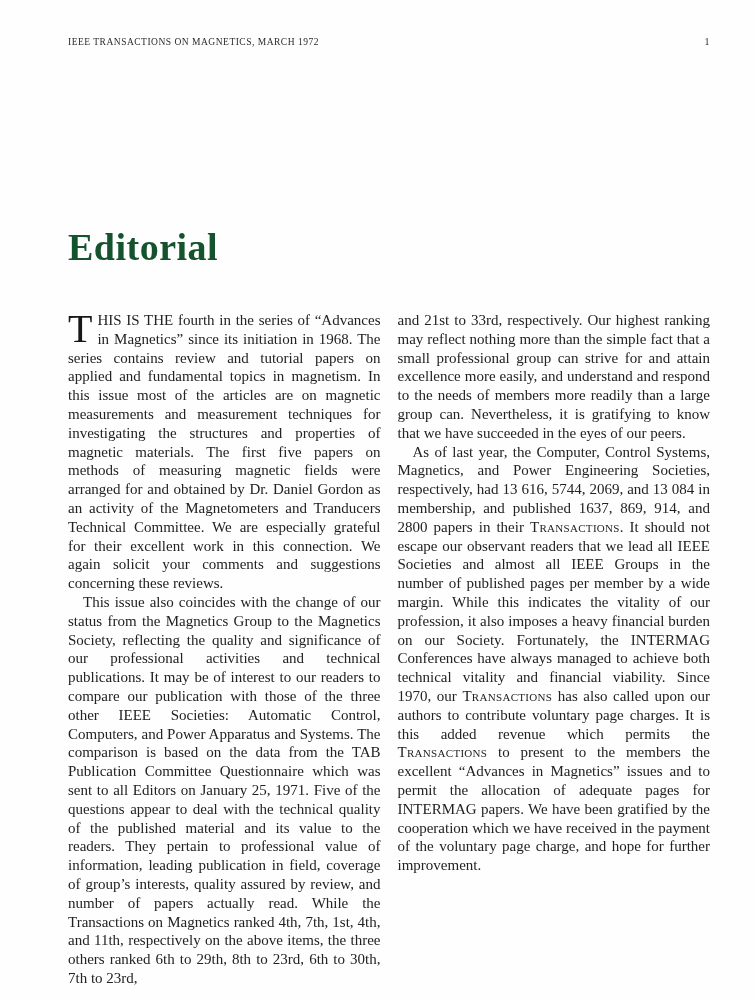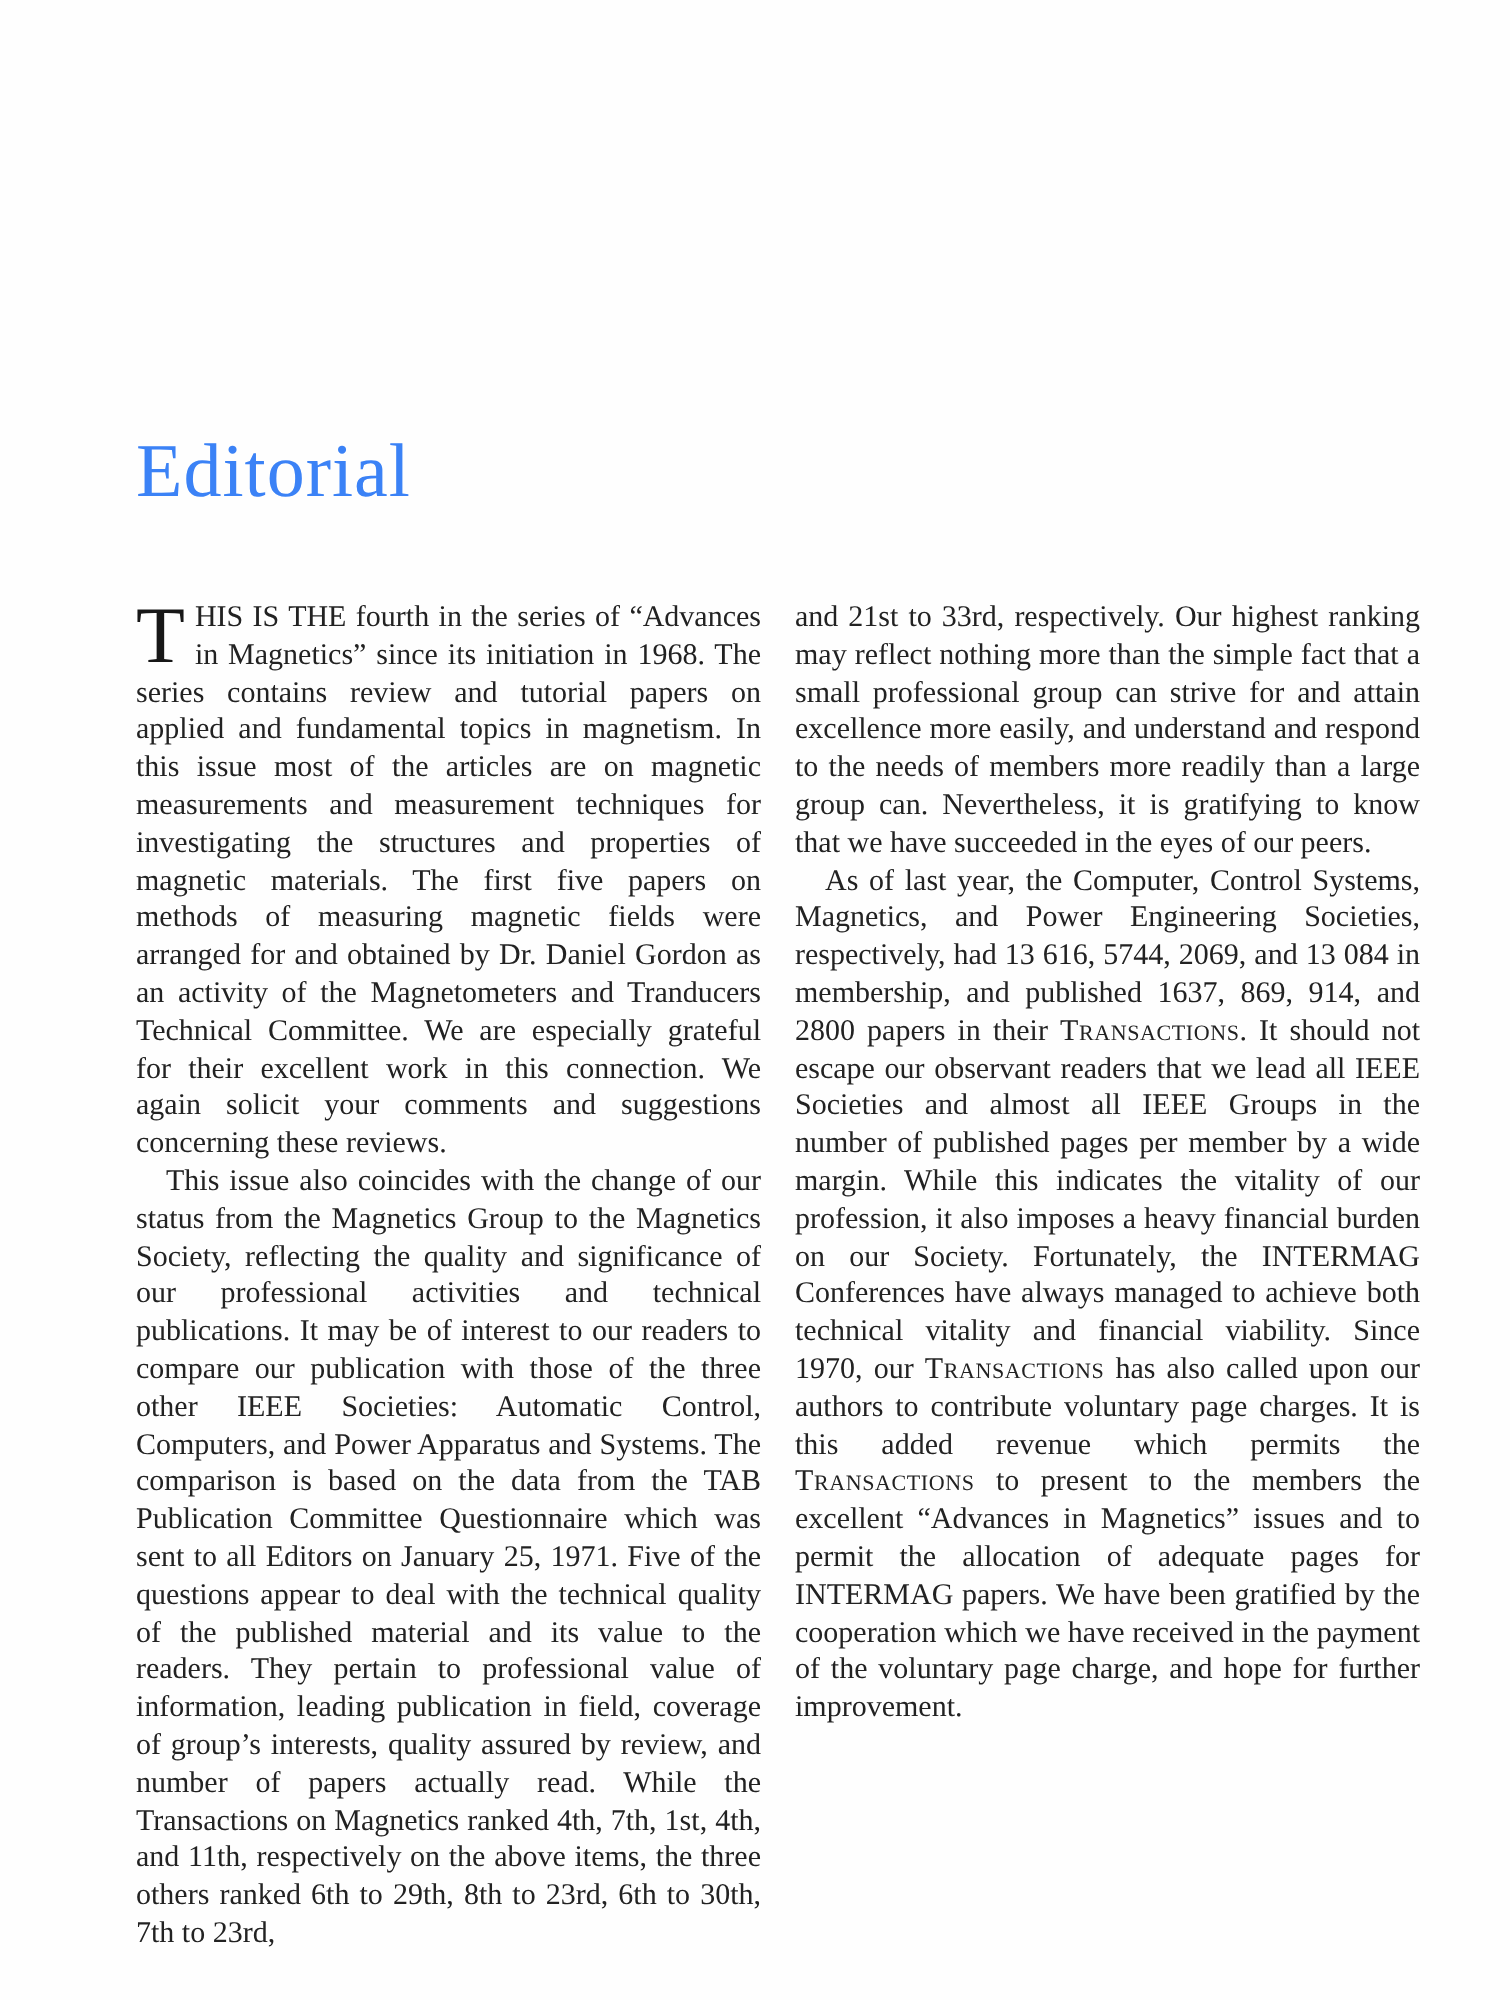--- a/index.html
+++ b/index.html
@@ -15,22 +15,22 @@
   .running-header {
     display: flex; justify-content: space-between; align-items: baseline;
     font-size: 9.5px; letter-spacing: 0.5px; color: #2b2b2b;
   }
   .running-header .journal { font-size: 9.5px; }
   .running-header .pageno { font-size: 10px; }
 
   h1.title {
     margin: 180px 0 0 0;
     font-size: 38px; line-height: 40px;
-    font-weight: normal; letter-spacing: 0.5px;
-    color: #3b82f6;
+    font-weight: bold; letter-spacing: 0.5px;
+    color: #14532d;
   }
 
   .columns {
     display: flex; gap: 17px; margin-top: 44px;
   }
   .col { flex: 1 1 0; font-size: 15px; line-height: 18.8px; text-align: justify; color: #222; }
   .col p { margin: 0; }
   .col p.indent { text-indent: 15px; }
 
   .dropcap {
@@ -49,20 +49,24 @@
     font-variant: small-caps;
     letter-spacing: 0.3px;
     color: #222;
   }
 </style>
 </head>
 <body>
 
 <div class="page">
 
+  <header class="running-header">
+    <span class="journal">IEEE TRANSACTIONS ON MAGNETICS, MARCH 1972</span>
+    <span class="pageno">1</span>
+  </header>
 
   <h1 class="title">Editorial</h1>
 
   <div class="columns">
 
     <div class="col">
       <p>
         <span class="dropcap">T</span><span>HIS IS THE fourth in the series of “Advances in Magnetics” since its initiation in 1968. The series contains review and tutorial papers on applied and fundamental topics in magnetism. In this issue most of the articles are on magnetic measurements and measurement techniques for investigating the structures and properties of magnetic materials. The first five papers on methods of measuring magnetic fields were arranged for and obtained by Dr. Daniel Gordon as an activity of the Magnetometers and Tranducers Technical Committee. We are especially grateful for their excellent work in this connection. We again solicit your comments and suggestions concerning these reviews.</span>
       </p>
       <p class="indent">This issue also coincides with the change of our status from the Magnetics Group to the Magnetics Society, reflecting the quality and significance of our professional activities and technical publications. It may be of interest to our readers to compare our publication with those of the three other IEEE Societies: Automatic Control, Computers, and Power Apparatus and Systems. The comparison is based on the data from the TAB Publication Committee Questionnaire which was sent to all Editors on January 25, 1971. Five of the questions appear to deal with the technical quality of the published material and its value to the readers. They pertain to professional value of information, leading publication in field, coverage of group’s interests, quality assured by review, and number of papers actually read. While the Transactions on Magnetics ranked 4th, 7th, 1st, 4th, and 11th, respectively on the above items, the three others ranked 6th to 29th, 8th to 23rd, 6th to 30th, 7th to 23rd,</p>

